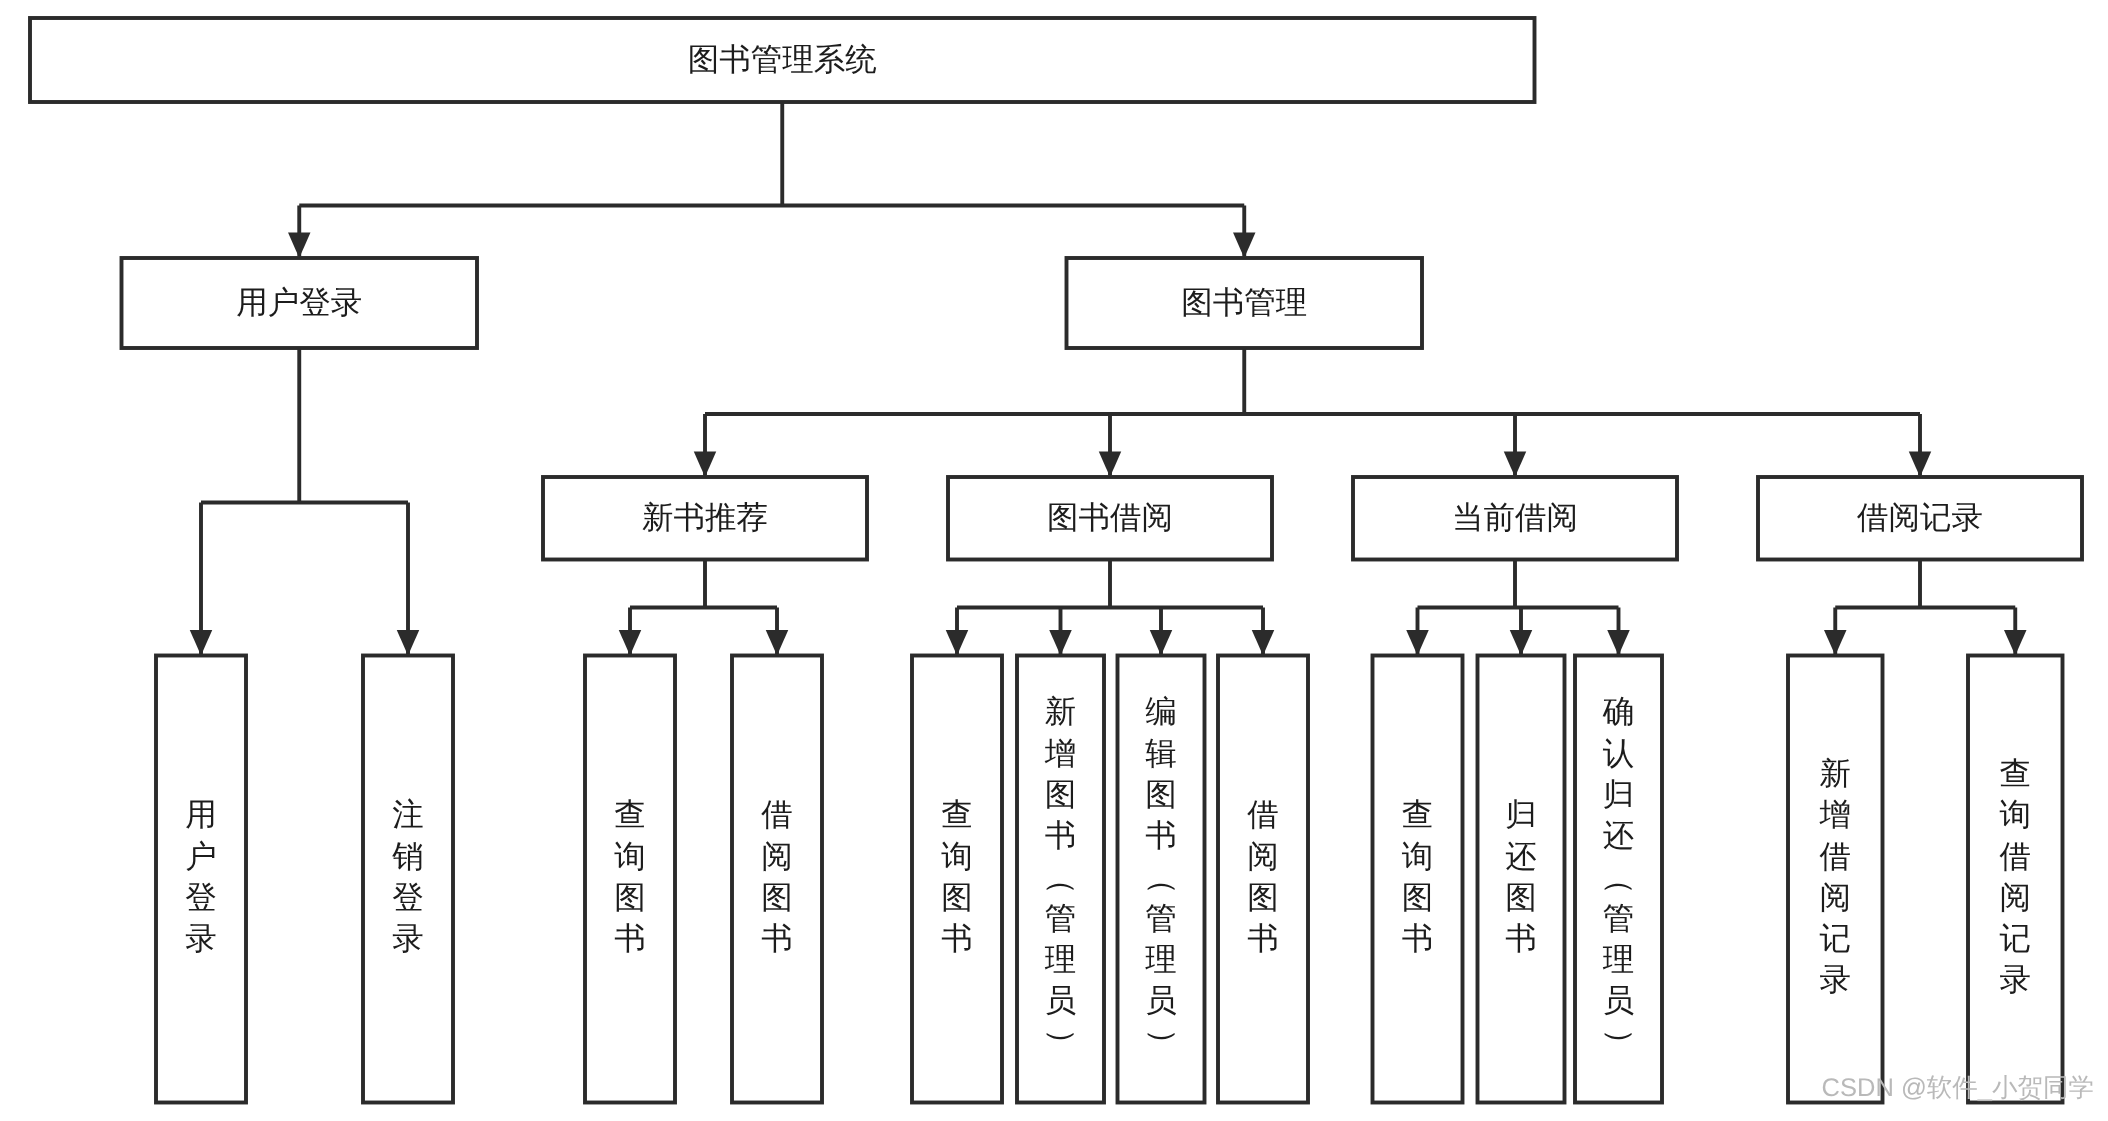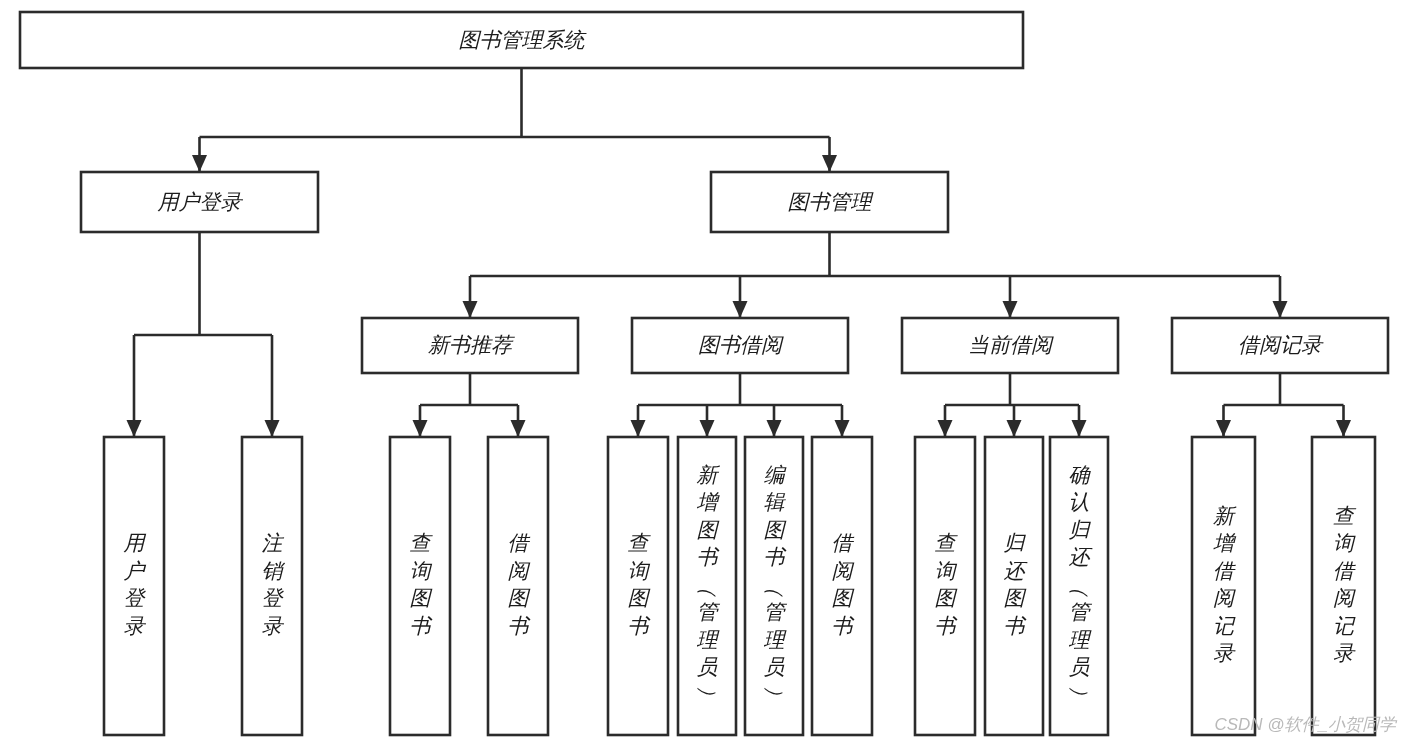--- a/index.html
+++ b/index.html
@@ -12,21 +12,20 @@
     height: 747px;
     font-family: "Liberation Sans", "DejaVu Sans", sans-serif;
     overflow: hidden;
     position: relative;
   }
   #diagram-root {
     position: absolute;
     left: 0; top: 0;
     width: 1405px;
     height: 529px;
-    font-style: italic;
   }
   svg.diagram-canvas {
     display: block;
     width: 1405px;
     height: 747px;
   }
   .node-box {
     fill: #ffffff;
     stroke: #2b2b2b;
     stroke-width: 2.6;

